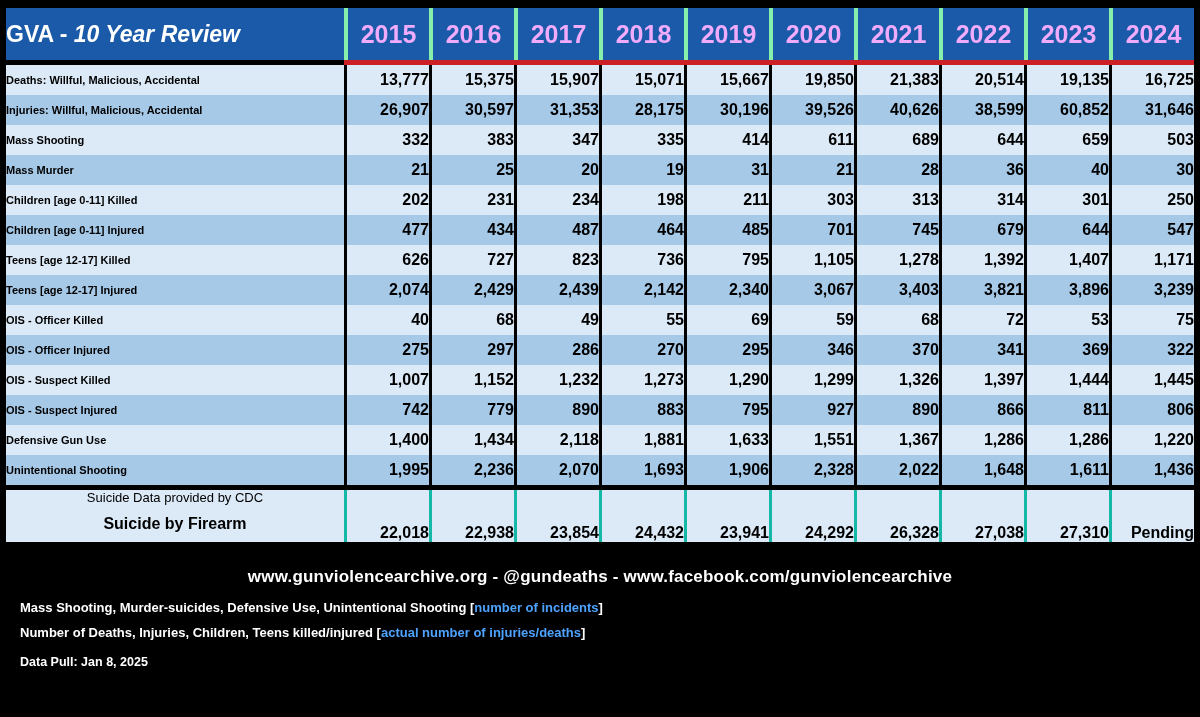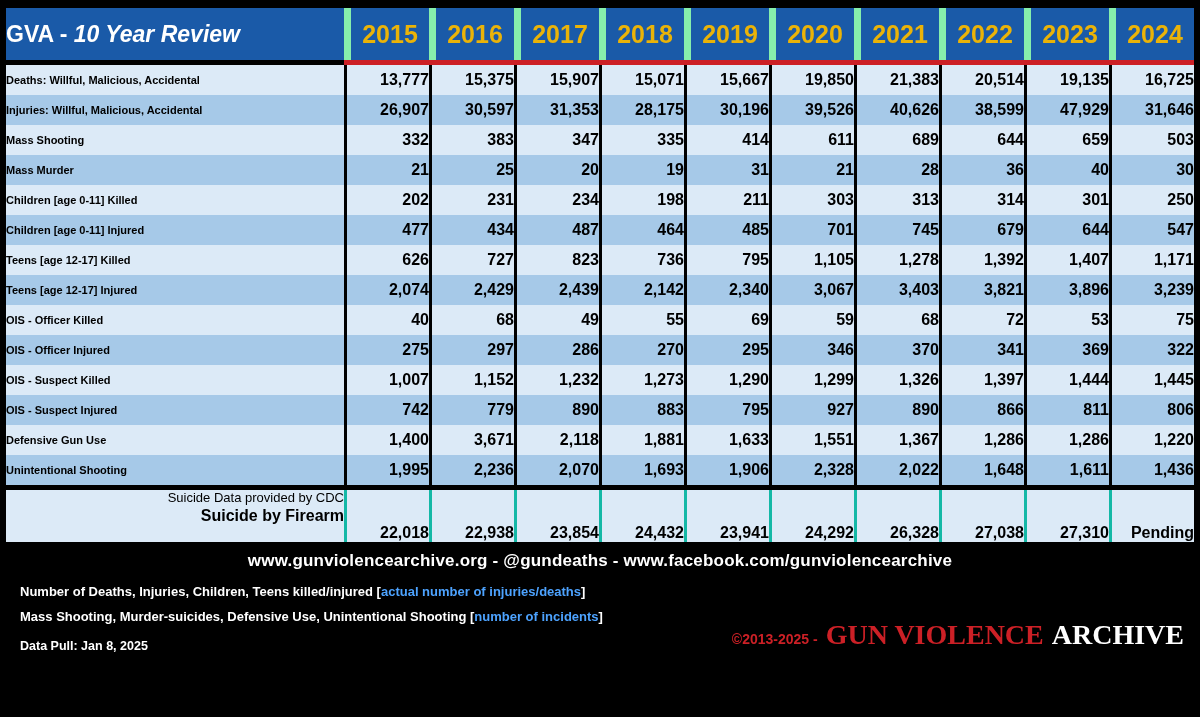--- a/index.html
+++ b/index.html
@@ -45,25 +45,25 @@
   }
   .hdr-title .gva-bold {
     font-weight: bold;
   }
   .hdr-title .gva-ital {
     font-style: italic;
     font-weight: bold;
   }
   .hdr-year {
     background: #1a5aa8;
-    color: #eab308;
+    color: #f0abfc;
     font-size: 25px;
     text-align: center;
     vertical-align: middle;
-    border-left: 7px solid #86efac;
+    border-left: 4px solid #86efac;
     height: 52px;
     box-sizing: border-box;
   }
   .redline td {
     background: #cc2026;
     height: 5px;
     font-size: 0;
     line-height: 0;
   }
   .redline td.blk {
@@ -97,57 +97,57 @@
   
   .sep td {
     background: #000000;
     height: 5px;
     font-size: 0;
     line-height: 0;
   }
   .sui-lbl {
     background: #dceaf7;
     color: #000000;
-    text-align: right;
+    text-align: center;
     padding: 3px 0 4px 10px;
     height: 52px;
     box-sizing: border-box;
     vertical-align: top;
   }
   .sui-lbl .small {
     font-size: 13px;
     font-weight: normal;
     display: block;
     line-height: 16px;
   }
   .sui-lbl .big {
     font-size: 16px;
     font-weight: bold;
     display: block;
     line-height: 20px;
-    margin-top: 0;
+    margin-top: 8px;
   }
   .sui-val {
     background: #dceaf7;
     color: #000000;
     font-size: 16px;
     font-weight: bold;
     text-align: right;
     padding: 0 10px 6px 0;
     height: 52px;
     box-sizing: border-box;
     vertical-align: bottom;
     border-left: 3px solid #14b8a6;
   }
 
   
   .notes {
     position: relative;
     color: #ffffff;
-    padding: 0 6px;
+    padding: 16px 6px;
   }
   .site-line {
     text-align: center;
     font-size: 17px;
     font-weight: bold;
     color: #ffffff;
     padding: 9px 0 8px 0;
     letter-spacing: 0.2px;
   }
   .note {
@@ -260,21 +260,21 @@
         <tr class="band-dark">
           <td class="lbl">Injuries: Willful, Malicious, Accidental</td>
           <td class="val">26,907</td>
           <td class="val">30,597</td>
           <td class="val">31,353</td>
           <td class="val">28,175</td>
           <td class="val">30,196</td>
           <td class="val">39,526</td>
           <td class="val">40,626</td>
           <td class="val">38,599</td>
-          <td class="val">47,929</td>
+          <td class="val">60,852</td>
           <td class="val">31,646</td>
         </tr>
         <tr class="band-light">
           <td class="lbl">Mass Shooting</td>
           <td class="val">332</td>
           <td class="val">383</td>
           <td class="val">347</td>
           <td class="val">335</td>
           <td class="val">414</td>
           <td class="val">611</td>
@@ -396,21 +396,21 @@
           <td class="val">795</td>
           <td class="val">927</td>
           <td class="val">890</td>
           <td class="val">866</td>
           <td class="val">811</td>
           <td class="val">806</td>
         </tr>
         <tr class="band-light">
           <td class="lbl">Defensive Gun Use</td>
           <td class="val">1,400</td>
-          <td class="val">3,671</td>
+          <td class="val">1,434</td>
           <td class="val">2,118</td>
           <td class="val">1,881</td>
           <td class="val">1,633</td>
           <td class="val">1,551</td>
           <td class="val">1,367</td>
           <td class="val">1,286</td>
           <td class="val">1,286</td>
           <td class="val">1,220</td>
         </tr>
         <tr class="band-dark">
@@ -446,26 +446,21 @@
         <td class="sui-val">27,038</td>
         <td class="sui-val">27,310</td>
         <td class="sui-val">Pending</td>
       </tr>
     </tfoot>
   </table>
 
   <div class="notes">
     <div class="site-line">www.gunviolencearchive.org  -  @gundeaths  -  www.facebook.com/gunviolencearchive</div>
     <div class="note">
+      <span>Mass Shooting, Murder-suicides, Defensive Use, Unintentional Shooting [</span><span class="blue">number of incidents</span><span>]</span>
+    </div>
+    <div class="note">
       <span>Number of Deaths, Injuries, Children, Teens  killed/injured [</span><span class="blue">actual number of injuries/deaths</span><span>]</span>
     </div>
-    <div class="note">
-      <span>Mass Shooting, Murder-suicides, Defensive Use, Unintentional Shooting [</span><span class="blue">number of incidents</span><span>]</span>
-    </div>
     <div class="datapull">Data Pull: Jan 8, 2025</div>
-    <div class="brand">
-      <span class="copy">©2013-2025 -</span>
-      <span class="gv">GUN VIOLENCE</span>
-      <span class="arch">ARCHIVE</span>
-    </div>
   </div>
 
 </div>
 
 </body></html>

